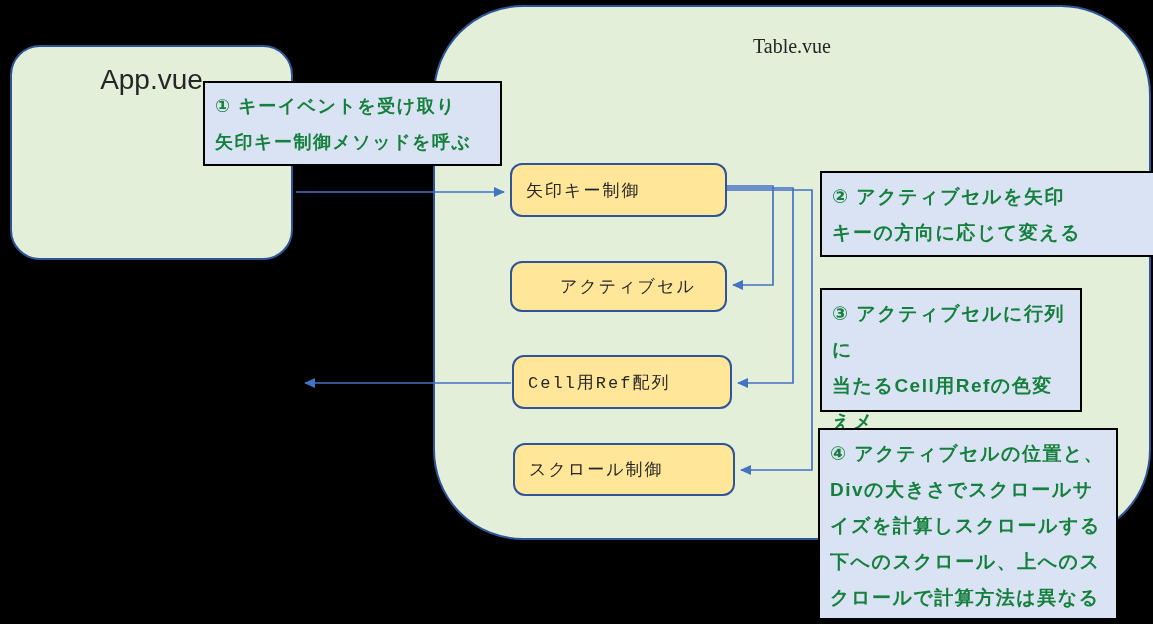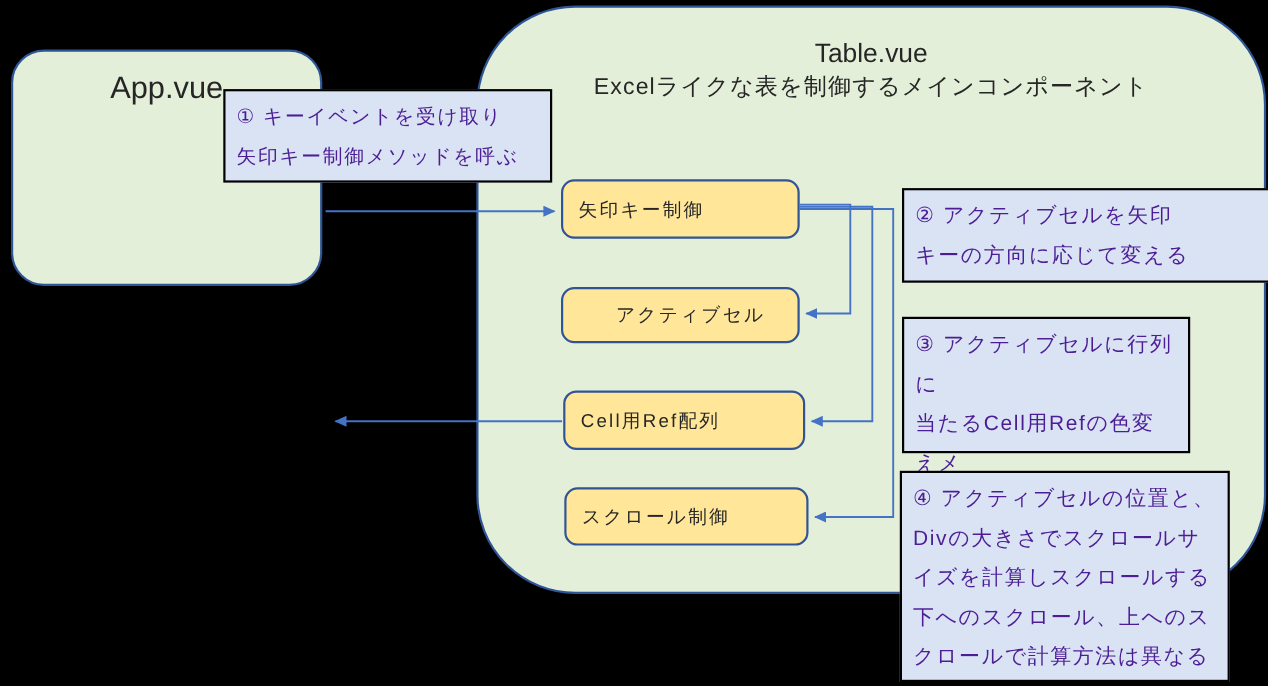--- a/index.html
+++ b/index.html
@@ -24,75 +24,75 @@
     width:100%;
     text-align:center;
     font-size:28px;
     color:#262626;
   }
   #app-box{left:10px;top:45px;width:283px;height:215px;}
   #app-label{top:17px;}
   #cell-box{left:11px;top:287px;width:286px;height:191px;}
   #cell-label{top:18px;}
   #table-box{left:433px;top:5px;width:718px;height:535px;border-radius:90px;}
-  #table-title{left:0;top:28px;font-size:24px;}
+  #table-title{left:0;top:28px;font-size:20px;font-family:Liberation Serif, serif;}
   #table-subtitle{left:0;top:57px;font-size:21px;letter-spacing:1px;}
 
   
   .method{
     position:absolute;
     background:#FFE699;
     border:2.5px solid #2F5597;
     border-radius:12px;
     box-sizing:border-box;
     display:flex;
     align-items:center;
     padding-left:14px;
     font-size:17px;
     letter-spacing:2px;
     color:#262626;
     text-align:right;
   }
   #method-arrow-key{left:510px;top:163px;width:217px;height:54px;}
   #method-active-cell{left:510px;top:261px;width:217px;height:51px;padding-left:48px;}
-  #method-cell-ref{left:512px;top:355px;width:220px;height:54px;}
+  #method-cell-ref{left:512px;top:355px;width:220px;height:54px;font-family:Liberation Mono, monospace;}
   #method-scroll{left:513px;top:443px;width:222px;height:53px;}
 
   
   .note{
     position:absolute;
     background:#DAE3F3;
     border:2px solid #000000;
     box-sizing:border-box;
     white-space:pre-line;
     font-size:19px;
     letter-spacing:1.5px;
     line-height:36px;
     padding:6px 10px;
-    color:#4c1d95;
+    color:#15803d;
+    font-weight:bold;
   }
   #note-1{left:203px;top:81px;width:299px;height:85px;font-size:18px;padding-top:5px;}
   #note-2{left:820px;top:171px;width:358px;height:86px;}
   #note-3{left:820px;top:288px;width:262px;height:124px;}
   #note-4{left:818px;top:428px;width:300px;height:192px;}
 
   #arrow-layer{
     position:absolute;
     left:0;top:0;width:1153px;height:624px;
     pointer-events:none;
   }
 </style>
 </head>
 <body>
 
 <div id="canvas">
 
   <div id="table-box" class="component">
     <div id="table-title" class="comp-label">Table.vue</div>
-    <div id="table-subtitle" class="comp-label">Excelライクな表を制御するメインコンポーネント</div>
   </div>
 
   <div id="app-box" class="component">
     <div id="app-label" class="comp-label">App.vue</div>
   </div>
 
 
   <svg id="arrow-layer" viewBox="0 0 1153 624" xmlns="http://www.w3.org/2000/svg">
     <defs>
       <marker id="ah" markerUnits="userSpaceOnUse" markerWidth="12" markerHeight="10" refX="10" refY="5" orient="auto">

